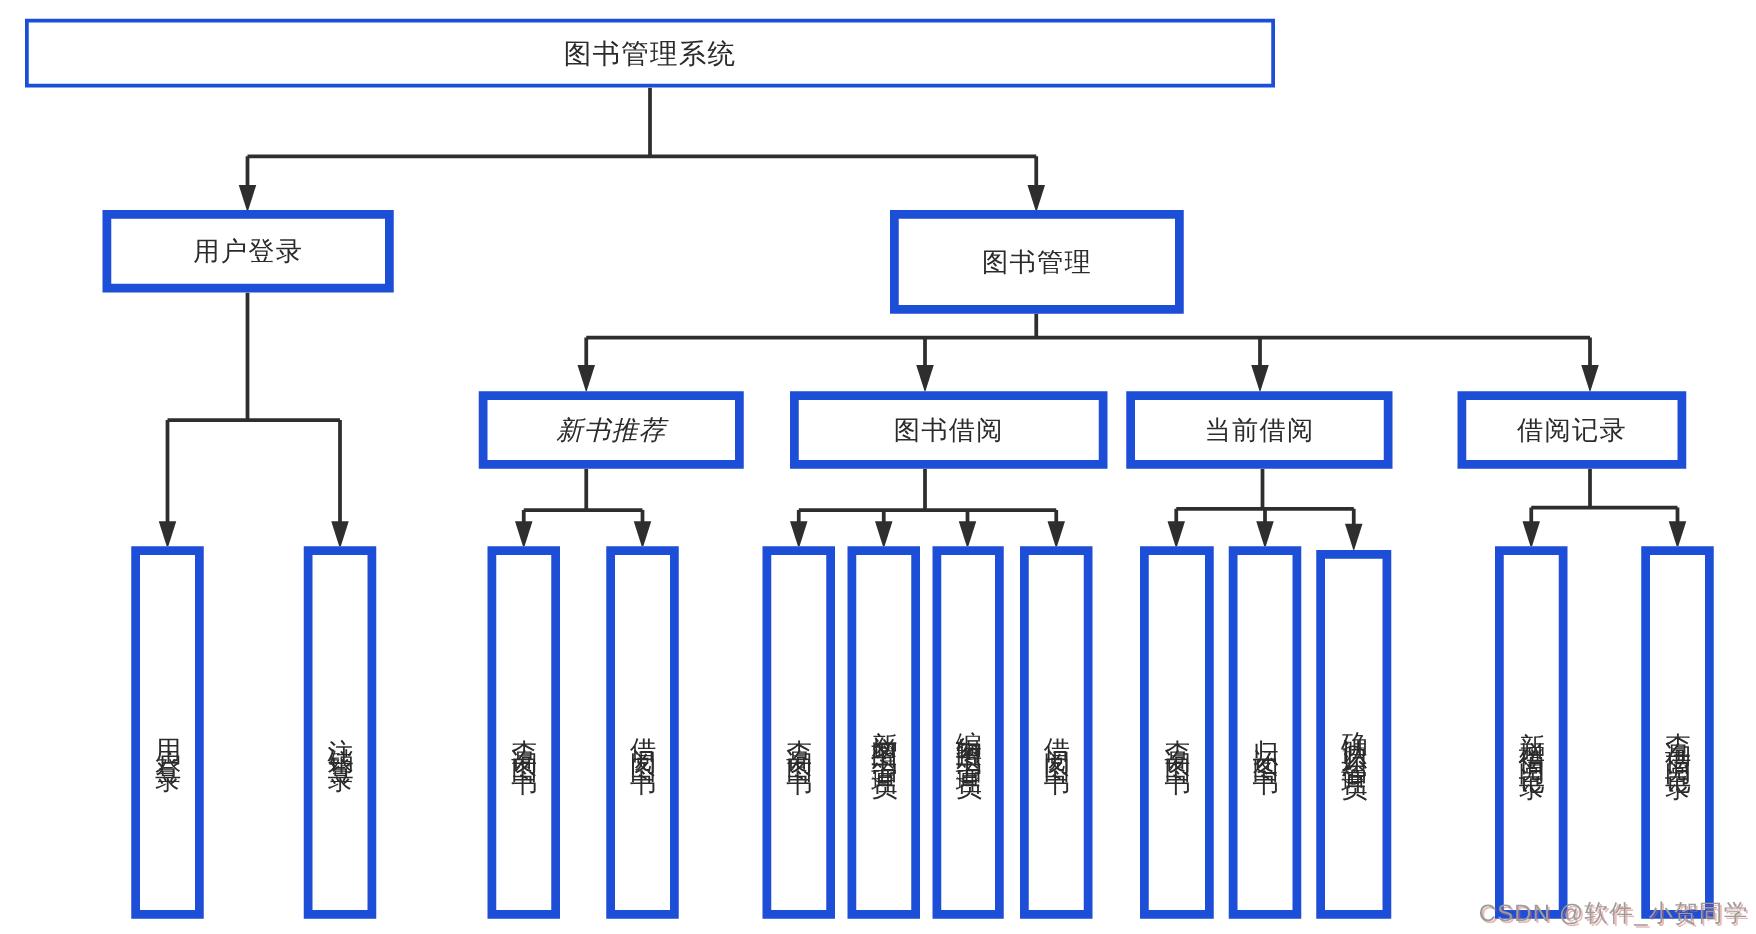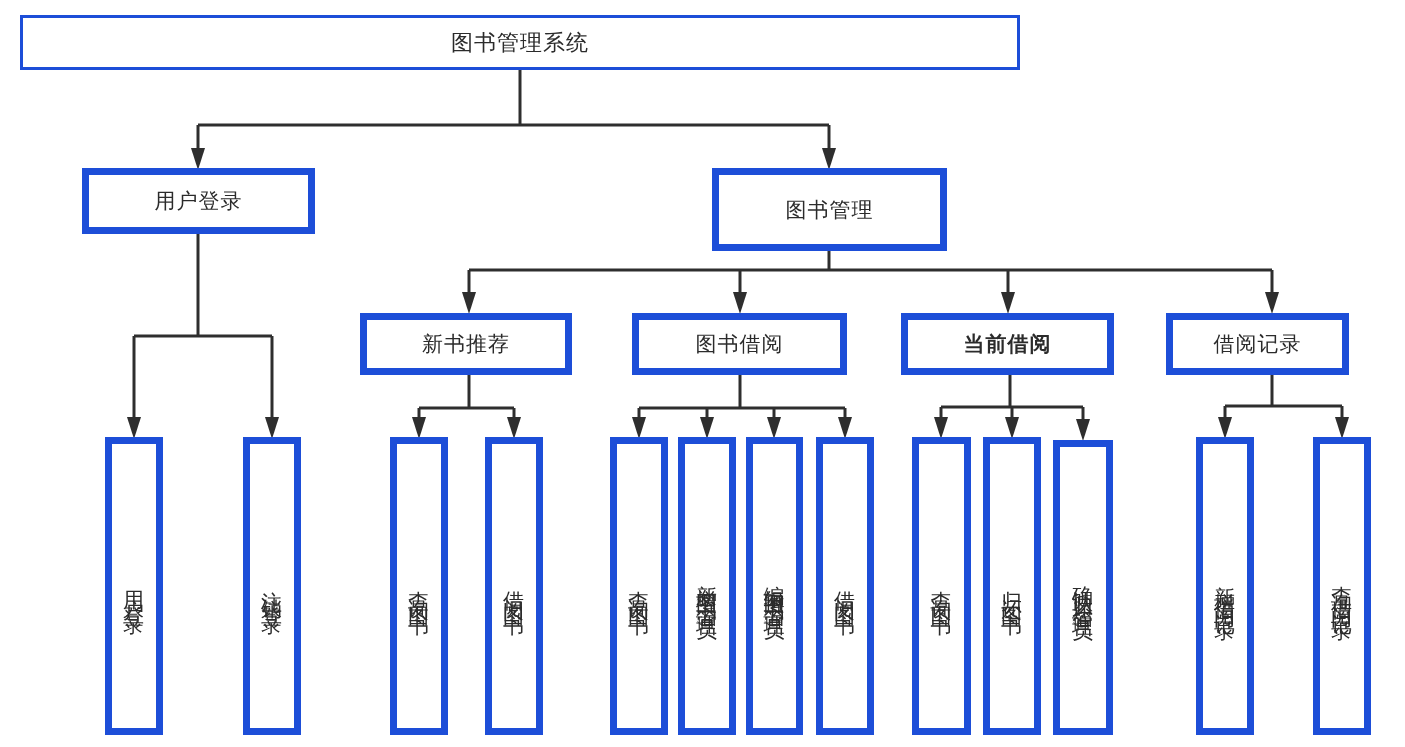--- a/index.html
+++ b/index.html
@@ -132,27 +132,27 @@
     <span>图书管理系统</span>
   </div>
 
   <div class="node hbox" style="left:82px; top:168px; width:233px; height:66px;">
     <span>用户登录</span>
   </div>
   <div class="node hbox" style="left:712px; top:168px; width:235px; height:83px;">
     <span>图书管理</span>
   </div>
 
-  <div class="node hbox" style="left:360px; top:313px; width:212px; height:62px;">
+  <div class="node hbox" style="left:383px; top:313px; width:212px; height:62px;font-style:italic;">
     <span>新书推荐</span>
   </div>
-  <div class="node hbox" style="left:632px; top:313px; width:215px; height:62px;">
+  <div class="node hbox" style="left:632px; top:313px; width:254px; height:62px;">
     <span>图书借阅</span>
   </div>
-  <div class="node hbox" style="left:901px; top:313px; width:213px; height:62px;font-weight:bold;">
+  <div class="node hbox" style="left:901px; top:313px; width:213px; height:62px;">
     <span>当前借阅</span>
   </div>
   <div class="node hbox" style="left:1166px; top:313px; width:183px; height:62px;">
     <span>借阅记录</span>
   </div>
 
   <div class="node vbox" style="left:105px; top:437px; width:58px; height:298px;">
     <span>用户登录</span>
   </div>
   <div class="node vbox" style="left:243px; top:437px; width:58px; height:298px;">
@@ -189,14 +189,15 @@
     <span style="letter-spacing:5px;">确认归还（管理员）</span>
   </div>
 
   <div class="node vbox" style="left:1196px; top:437px; width:58px; height:298px;">
     <span style="letter-spacing:7px;">新增借阅记录</span>
   </div>
   <div class="node vbox" style="left:1313px; top:437px; width:58px; height:298px;">
     <span style="letter-spacing:7px;">查询借阅记录</span>
   </div>
 
+  <div class="watermark">CSDN @软件_小贺同学</div>
 
 </div>
 
 </body></html>

